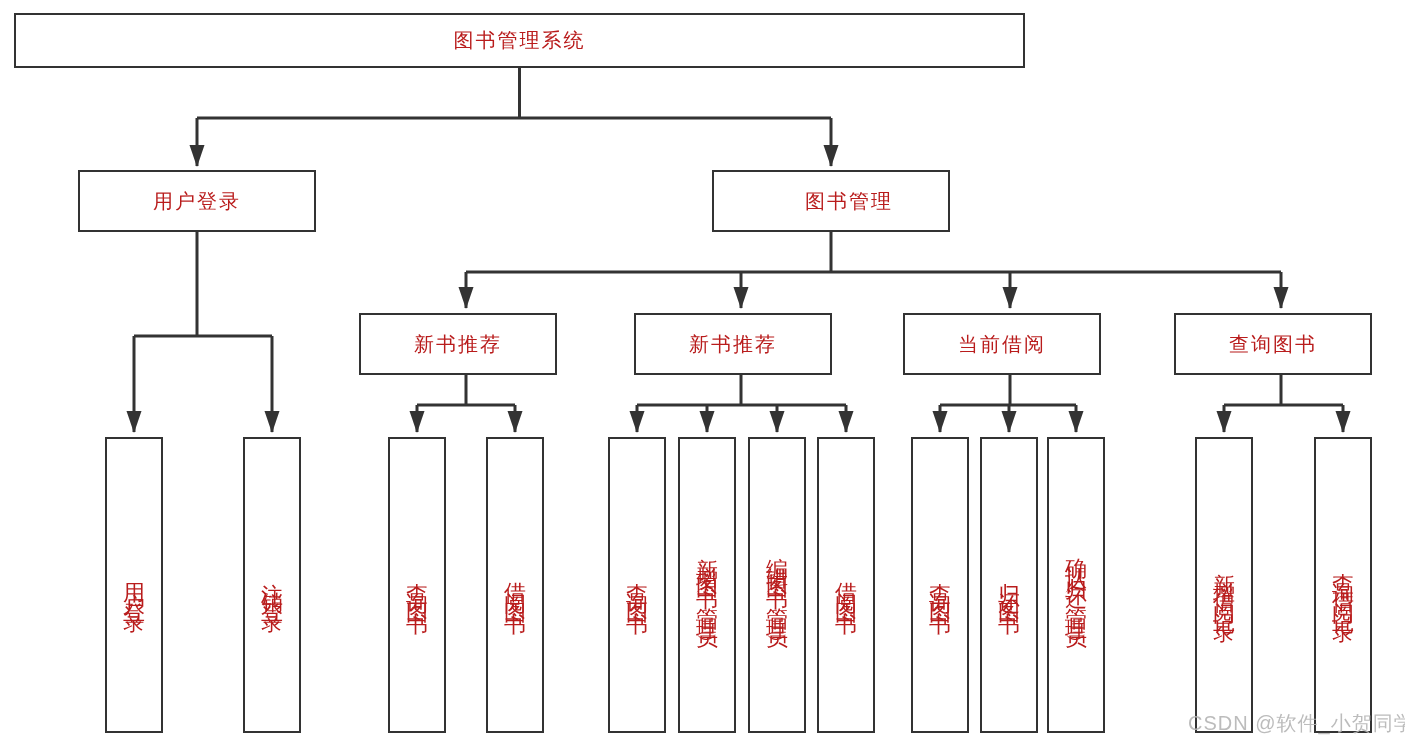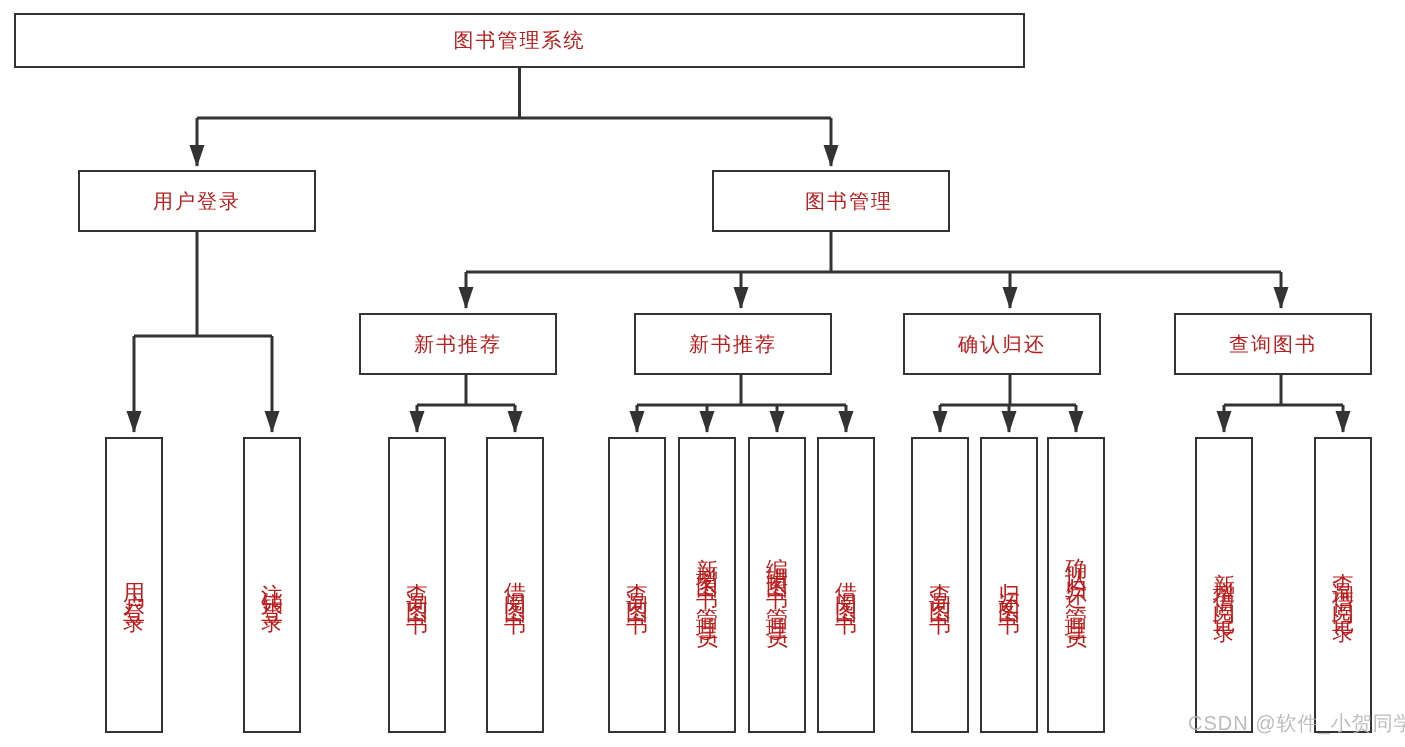--- a/index.html
+++ b/index.html
@@ -87,21 +87,21 @@
     </g>
   </svg>
 
   <div class="box root h-label">图书管理系统</div>
 
   <div class="box b-userlogin h-label">用户登录</div>
   <div class="box b-bookmgmt h-label">图书管理</div>
 
   <div class="box lvl3 b-newbook h-label">新书推荐</div>
   <div class="box lvl3 b-borrow h-label">新书推荐</div>
-  <div class="box lvl3 b-current h-label">确认归还</div>
+  <div class="box lvl3 b-current h-label">当前借阅</div>
   <div class="box lvl3 b-records h-label">查询图书</div>
 
   <div class="box leaf lf-1">用户登录</div>
   <div class="box leaf lf-2">注销登录</div>
 
   <div class="box leaf lf-3">查询图书</div>
   <div class="box leaf lf-4">借阅图书</div>
 
   <div class="box leaf lf-5">查询图书</div>
   <div class="box leaf lf-6">新增图书（管理员）</div>

